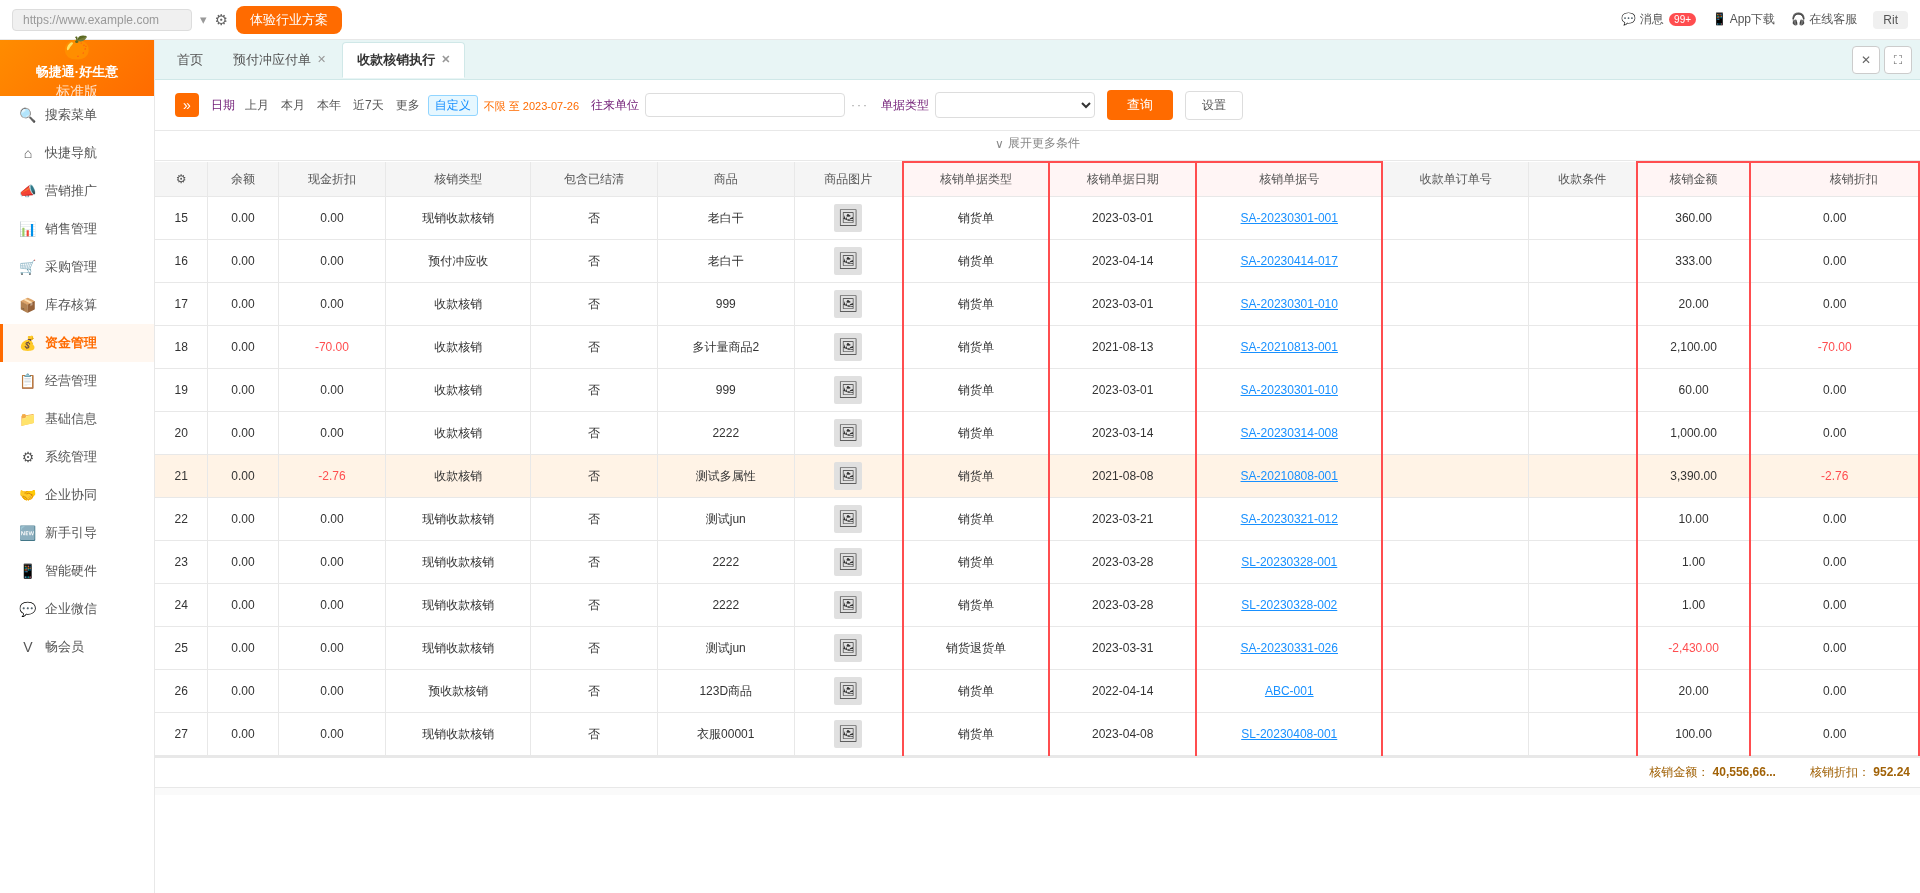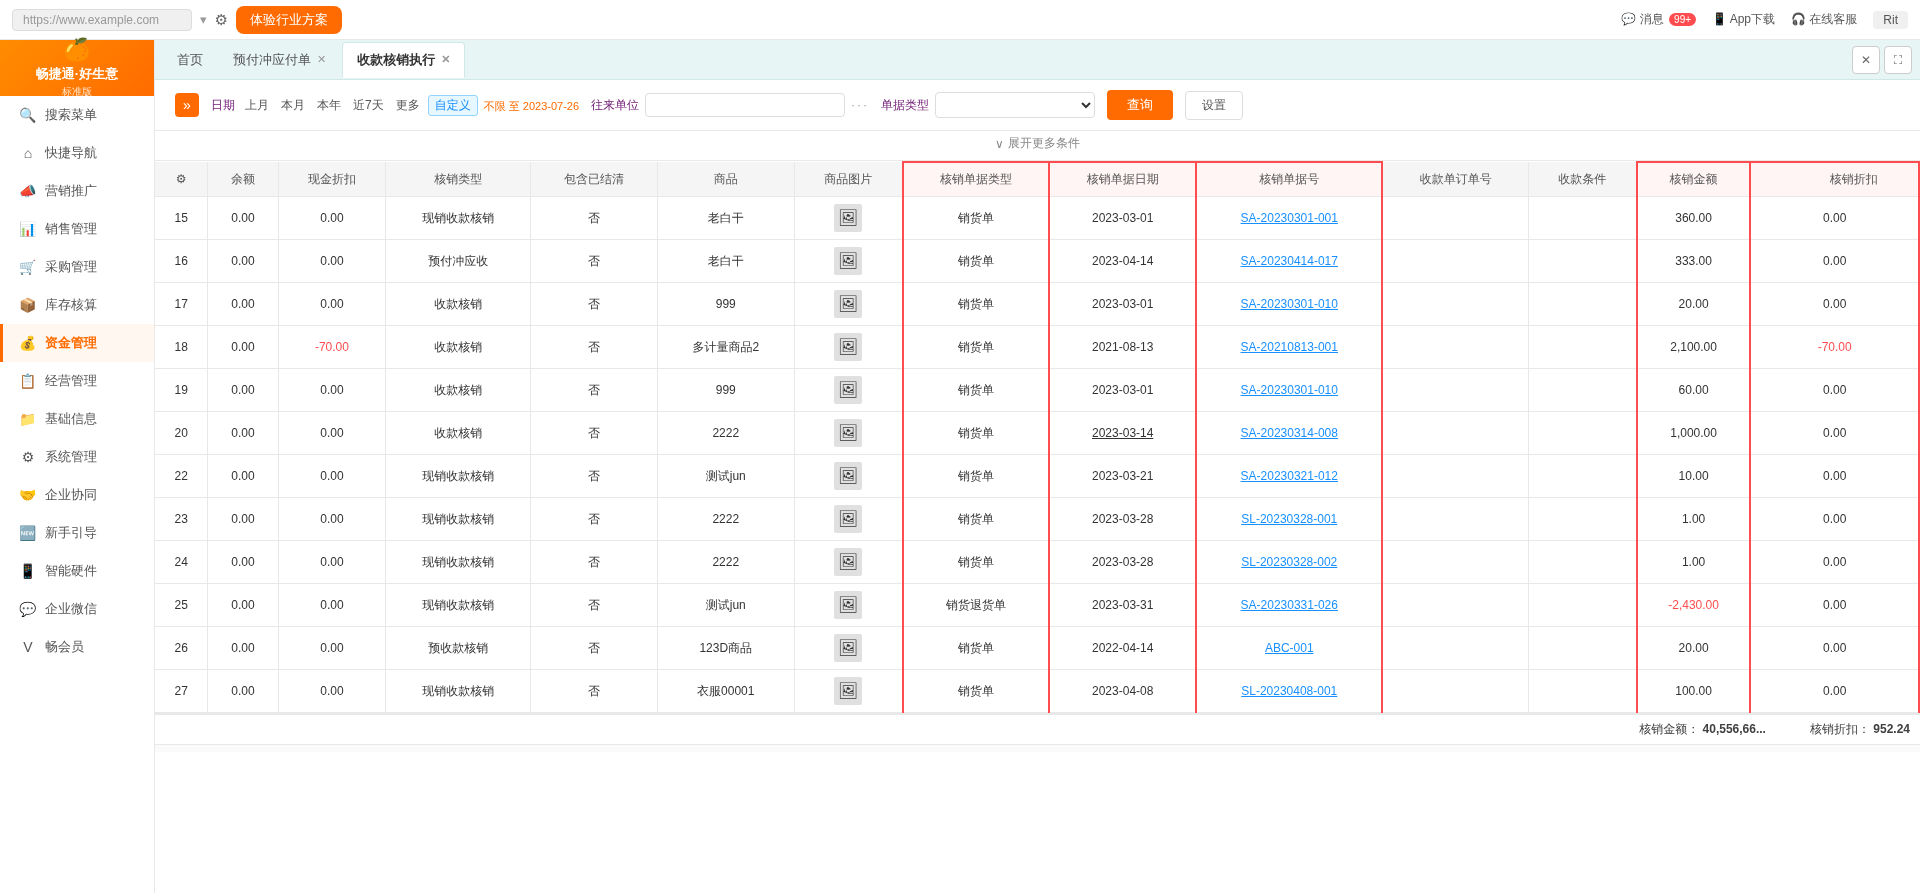--- a/index.html
+++ b/index.html
@@ -52,21 +52,21 @@
     .sidebar-logo {
       height: 56px;
       background: linear-gradient(135deg, #ff8c00, #ff6b00);
       display: flex;
       align-items: center;
       justify-content: center;
       flex-direction: column;
       gap: 2px;
     }
     .sidebar-logo-title { color: #fff; font-size: 13px; font-weight: bold; }
-    .sidebar-logo-sub { color: rgba(255,255,255,0.8); font-size: 10px; }
+    .sidebar-logo-sub { color: rgba(255,255,255,0.8); font-size: 14px; }
     .sidebar-item {
       display: flex;
       align-items: center;
       gap: 8px;
       padding: 10px 16px;
       cursor: pointer;
       color: #555;
       font-size: 13px;
       border-left: 3px solid transparent;
     }
@@ -234,23 +234,23 @@
     .negative { color: #ff4d4f; }
 
     
     .table-footer {
       display: flex;
       align-items: center;
       background: #fff;
       border-top: 2px solid #e8e8e8;
       padding: 6px 10px;
       font-size: 12px;
-      color: #404040;
+      color: #a16207;
       justify-content: flex-end;
-      gap: 44px;
+      gap: 34px;
     }
     .footer-total { font-weight: bold; }
     .scrollbar-area {
       background: #fafafa;
       height: 8px;
       border-top: 1px solid #e8e8e8;
     }
   </style>
 </head>
 <body>
@@ -518,26 +518,42 @@
               </tr>
               <tr>
                 <td>20</td>
                 <td>0.00</td>
                 <td>0.00</td>
                 <td>收款核销</td>
                 <td>否</td>
                 <td>2222</td>
                 <td><span style="display:inline-block;width:28px;height:28px;background:#e0e0e0;border-radius:2px;font-size:16px;line-height:28px;text-align:center;">🖼</span></td>
                 <td style="border-left: 2px solid rgb(255, 77, 79); border-right: 2px solid rgb(255, 77, 79);">销货单</td>
-                <td style="border-left: 2px solid rgb(255, 77, 79); border-right: 2px solid rgb(255, 77, 79); text-decoration: underline;">2023-03-14</td>
+                <td style="border-left: 2px solid rgb(255, 77, 79); border-right: 2px solid rgb(255, 77, 79);">2023-03-14</td>
                 <td style="border-left: 2px solid rgb(255, 77, 79); border-right: 2px solid rgb(255, 77, 79);"><a href="#" class="link-text">SA-20230314-008</a></td>
                 <td></td>
                 <td></td>
                 <td style="border-left: 2px solid rgb(255, 77, 79); border-right: 2px solid rgb(255, 77, 79);">1,000.00</td>
                 <td style="border-left: 2px solid rgb(255, 77, 79); border-right: 2px solid rgb(255, 77, 79);">0.00</td>
+              </tr>
+              <tr class="highlighted">
+                <td>21</td>
+                <td>0.00</td>
+                <td class="negative" style="color: rgb(255, 77, 79);">-2.76</td>
+                <td>收款核销</td>
+                <td>否</td>
+                <td>测试多属性</td>
+                <td><span style="display:inline-block;width:28px;height:28px;background:#e0e0e0;border-radius:2px;font-size:16px;line-height:28px;text-align:center;">🖼</span></td>
+                <td style="border-left: 2px solid rgb(255, 77, 79); border-right: 2px solid rgb(255, 77, 79); background: rgb(255, 243, 230);">销货单</td>
+                <td style="border-left: 2px solid rgb(255, 77, 79); border-right: 2px solid rgb(255, 77, 79); background: rgb(255, 243, 230);">2021-08-08</td>
+                <td style="border-left: 2px solid rgb(255, 77, 79); border-right: 2px solid rgb(255, 77, 79); background: rgb(255, 243, 230);"><a href="#" class="link-text">SA-20210808-001</a></td>
+                <td></td>
+                <td></td>
+                <td style="border-left: 2px solid rgb(255, 77, 79); border-right: 2px solid rgb(255, 77, 79); background: rgb(255, 243, 230);">3,390.00</td>
+                <td class="negative" style="border-left: 2px solid rgb(255, 77, 79); border-right: 2px solid rgb(255, 77, 79); background: rgb(255, 243, 230); color: rgb(255, 77, 79);">-2.76</td>
               </tr>
               <tr>
                 <td>22</td>
                 <td>0.00</td>
                 <td>0.00</td>
                 <td>现销收款核销</td>
                 <td>否</td>
                 <td>测试jun</td>
                 <td><span style="display:inline-block;width:28px;height:28px;background:#e0e0e0;border-radius:2px;font-size:16px;line-height:28px;text-align:center;">🖼</span></td>
                 <td style="border-left: 2px solid rgb(255, 77, 79); border-right: 2px solid rgb(255, 77, 79);">销货单</td>

